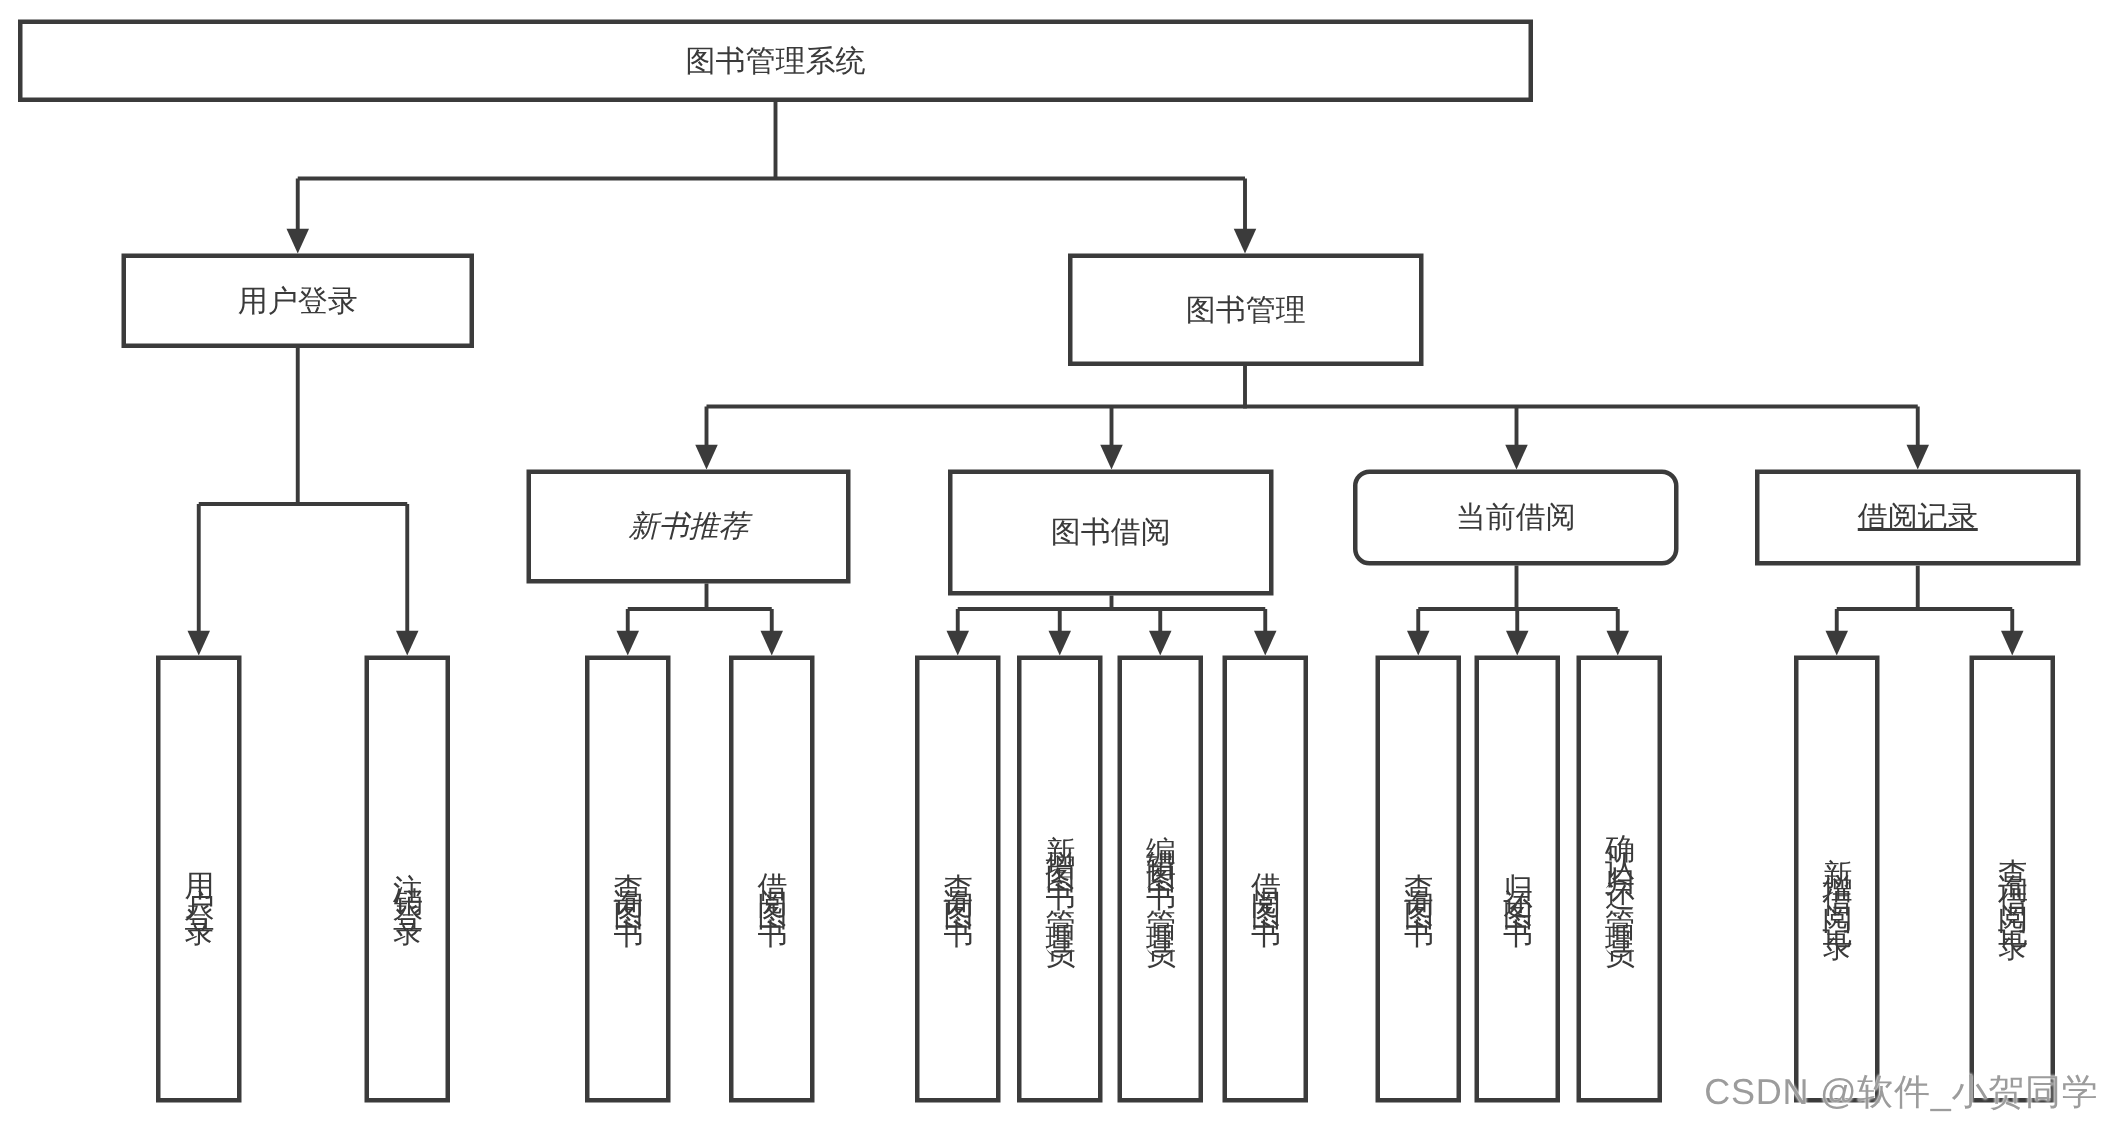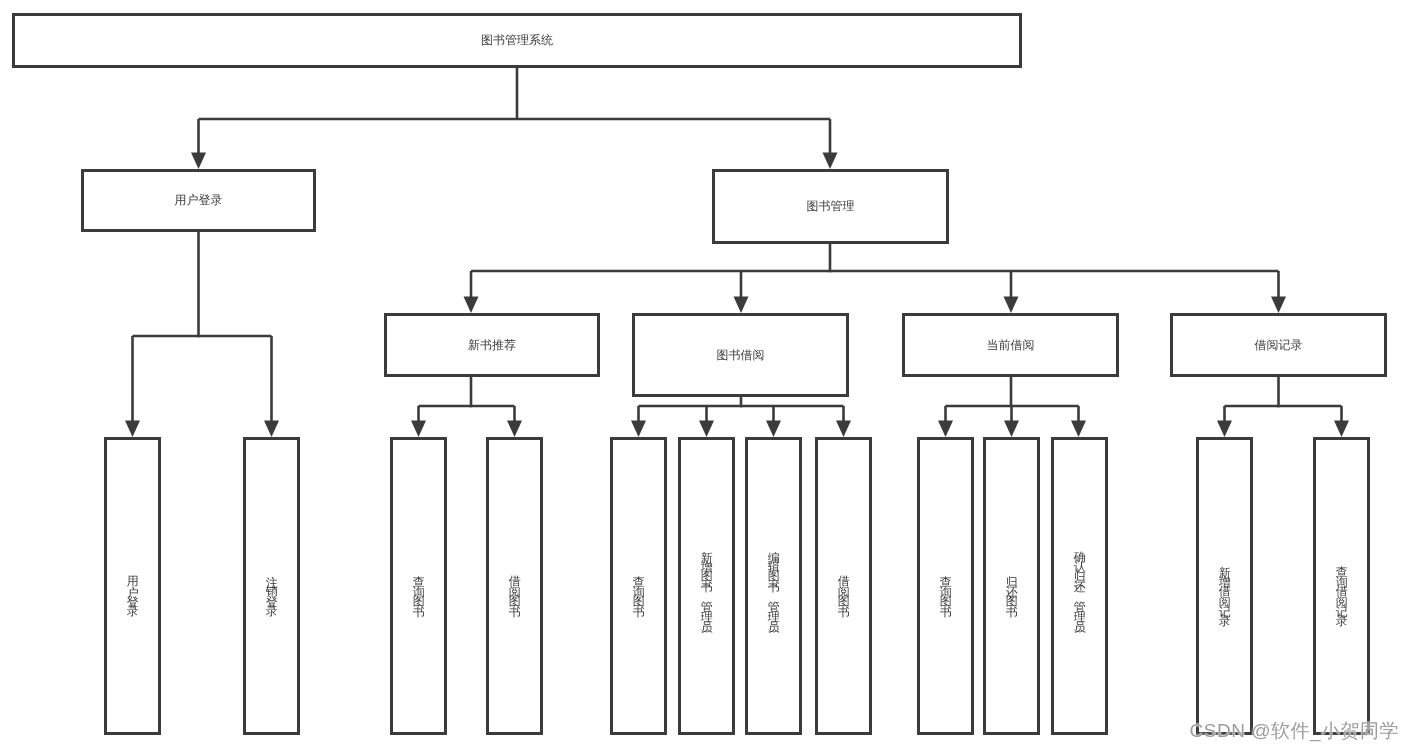--- a/index.html
+++ b/index.html
@@ -21,57 +21,57 @@
   .connector-layer polygon { fill: #3b3b3b; stroke: none; }
   .box {
     position: absolute;
     box-sizing: border-box;
     border: 3px solid #3b3b3b;
     background: #ffffff;
     color: #3a3a3a;
     display: flex;
     align-items: center;
     justify-content: center;
-    font-size: 12px;
+    font-size: 20px;
     z-index: 2;
     text-align: center;
     line-height: 1.2;
   }
   .vbox {
     writing-mode: vertical-lr;
     letter-spacing: 10px;
     width: 57px;
     height: 298px;
     top: 437px;
   }
   .root-box   { left: 12px;  top: 13px;  width: 1010px; height: 55px; }
   .g-user     { left: 81px;  top: 169px; width: 235px;  height: 63px; }
   .g-book     { left: 712px; top: 169px; width: 237px;  height: 75px; }
-  .l2-1 { left: 384px;  top: 313px; width: 216px; height: 64px; }
+  .l2-1 { left: 351px;  top: 313px; width: 216px; height: 76px; font-style: italic; }
   .l2-2 { left: 632px;  top: 313px; width: 217px; height: 84px; }
-  .l2-3 { left: 902px;  top: 313px; width: 217px; height: 64px; }
-  .l2-4 { left: 1170px; top: 313px; width: 217px; height: 64px; }
+  .l2-3 { left: 902px;  top: 313px; width: 217px; height: 64px; border-radius: 11px; }
+  .l2-4 { left: 1170px; top: 313px; width: 217px; height: 64px; text-decoration: underline; }
   .lf1  { left: 104px; }
   .lf2  { left: 243px; }
   .lf3  { left: 390px; }
   .lf4  { left: 486px; }
   .lf5  { left: 610px; }
   .lf6  { left: 678px; }
   .lf7  { left: 745px; }
   .lf8  { left: 815px; }
   .lf9  { left: 917px; }
   .lf10 { left: 983px; }
   .lf11 { left: 1051px; }
   .lf12 { left: 1196px; }
   .lf13 { left: 1313px; }
   .watermark {
     position: absolute;
     right: 6px;
     bottom: 3px;
-    font-size: 19px;
+    font-size: 24px;
     color: #9c9c9c;
     z-index: 3;
     letter-spacing: 0.5px;
     text-shadow: 0 0 2px #ffffff, 0 0 2px #ffffff;
     white-space: nowrap;
   }
 </style>
 </head>
 <body>
 

